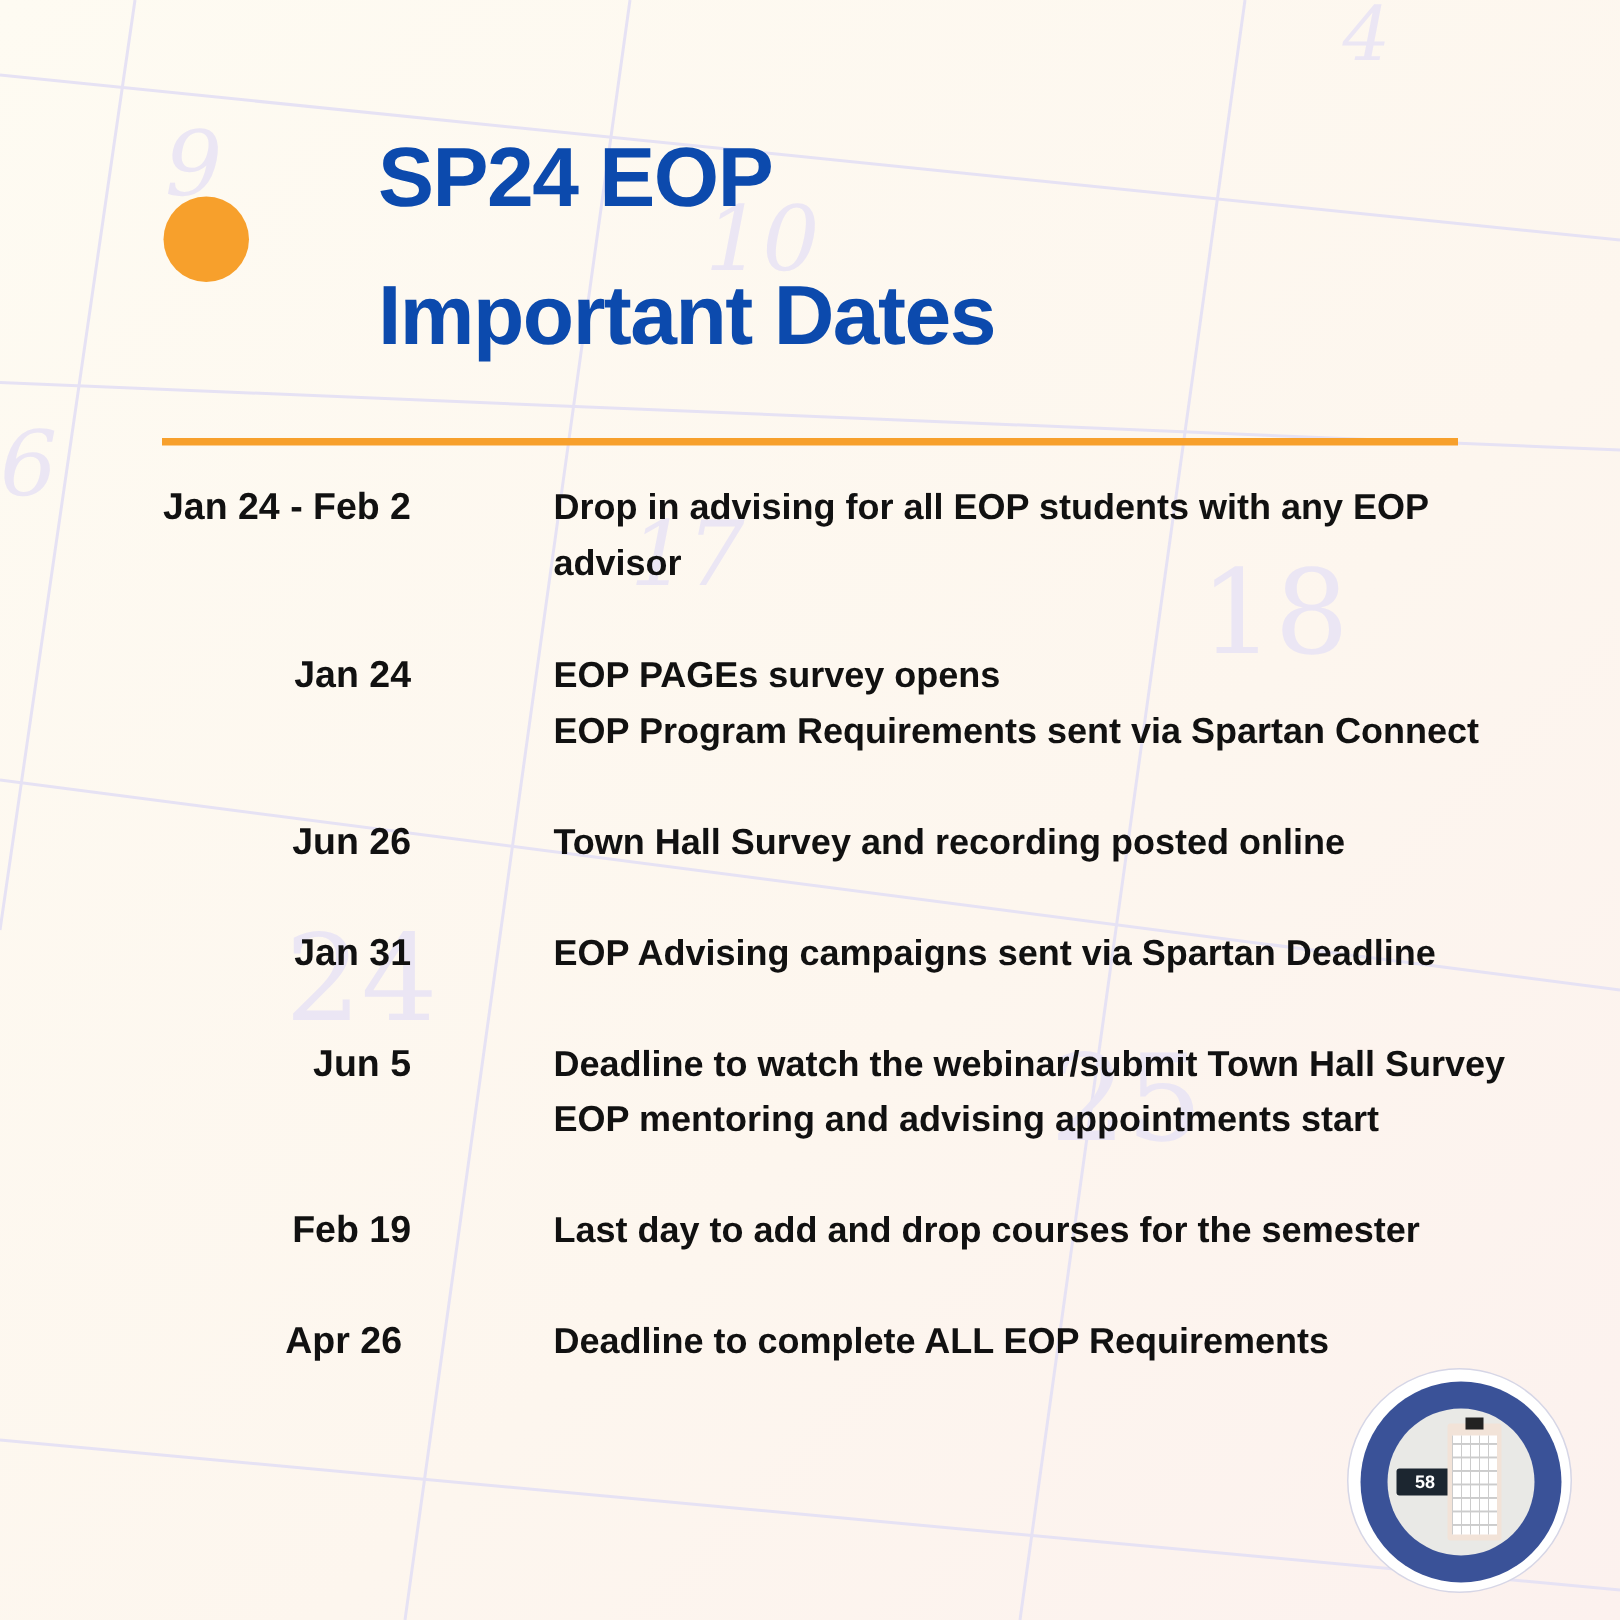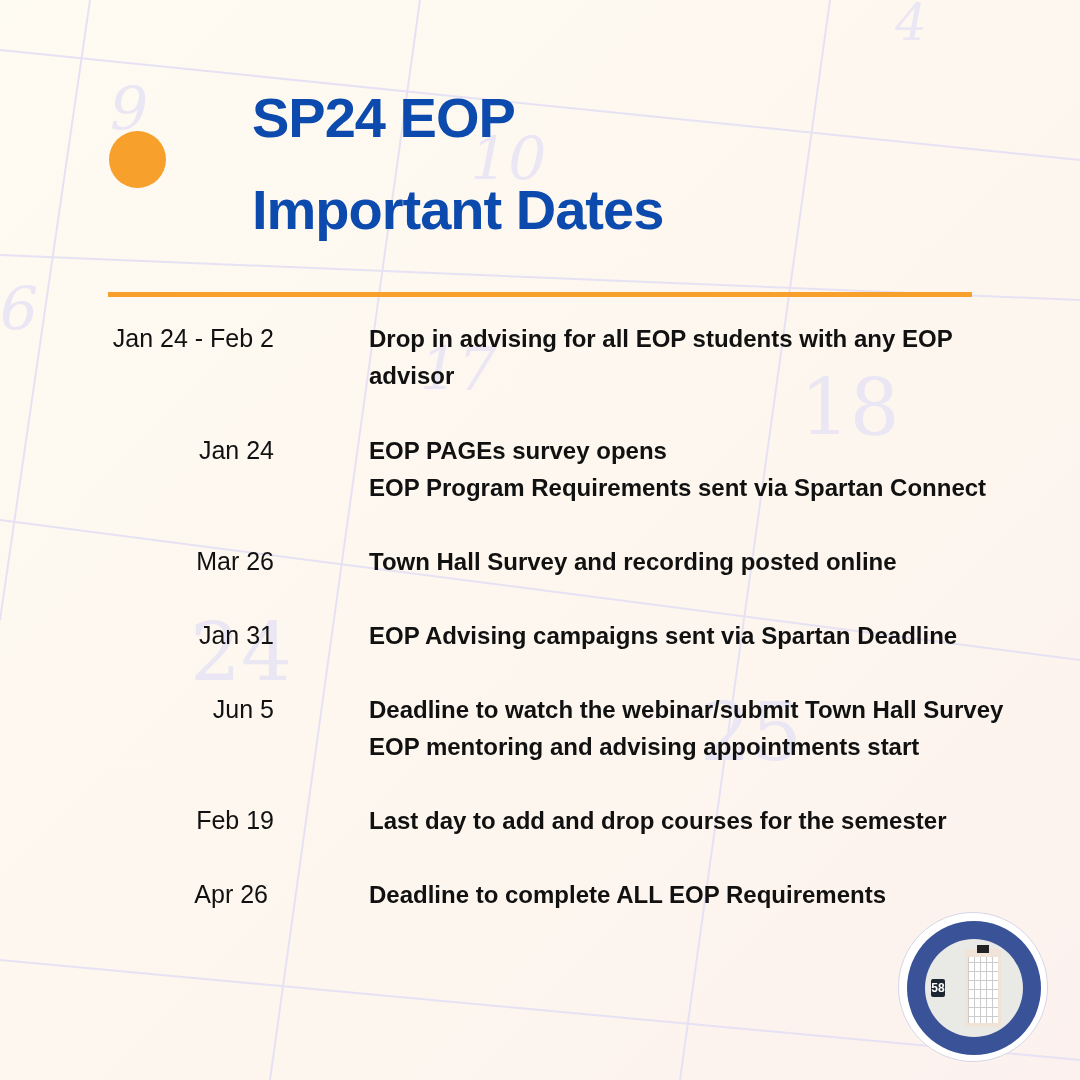--- a/index.html
+++ b/index.html
@@ -5,32 +5,32 @@
   html, body { margin:0; padding:0; }
   body { width:1080px; height:1080px; position:relative; overflow:hidden;
     background: linear-gradient(135deg, #fefbf2 0%, #fdf6ee 60%, #fcf1ee 100%);
     font-family: "Liberation Sans", sans-serif; }
   .grid { position:absolute; inset:0; pointer-events:none; }
   .grid svg { width:100%; height:100%; }
   .dot { position:absolute; left:109px; top:131px; width:57px; height:57px; border-radius:50%; background:#f7a02c; }
   .title { position:absolute; left:252px; top:72px; color:#0c4aad; font-weight:700; font-size:56px; line-height:92px; letter-spacing:-1px; margin:0; }
   .rule { position:absolute; left:108px; top:292px; width:864px; height:5px; background:#f7a02c; }
   .row { position:absolute; left:0; width:1080px; }
-  .date { position:absolute; right:806px; font-weight:400; font-size:25px; color:#111; text-align:right; white-space:nowrap; line-height:37px;margin-left:45px; }
+  .date { position:absolute; right:806px; font-weight:700; font-size:25px; color:#111; text-align:right; white-space:nowrap; line-height:37px;margin-left:45px; }
   .desc { position:absolute; left:322px; font-weight:700; font-size:24px; color:#111; line-height:37px; width:720px;margin-left:47px; }
   .desc div { white-space:nowrap; }
   .badge { position:absolute; left:898px; top:912px; width:150px; height:150px; border-radius:50%; background:#fff; border:1px solid #d6d6e6; box-sizing:border-box; }
   .badge-ring { position:absolute; left:8px; top:8px; width:134px; height:134px; border-radius:50%; background:#3a5298; }
   .badge-photo { position:absolute; left:18px; top:18px; width:98px; height:98px; border-radius:50%; background:#e9e9e6; overflow:hidden; }
   .clip { position:absolute; left:40px; top:10px; width:36px; height:78px; background:#f2e3d8; border-radius:2px; }
   .paper { position:absolute; left:3px; top:8px; width:30px; height:66px; background:#fff;
      background-image: linear-gradient(#ccc 1px, transparent 1px), linear-gradient(90deg,#ccc 1px, transparent 1px);
      background-size:6px 9px; background-position:0 14px; }
   .binder { position:absolute; left:12px; top:-4px; width:12px; height:8px; background:#222; }
-  .num { position:absolute; left:6px; top:40px; width:14px; height:18px; background:#1c2630; color:#fff; font-size:12px; font-weight:700; text-align:center; line-height:18px; border-radius:2px; }
+  .num { position:absolute; left:6px; top:40px; width:38px; height:18px; background:#1c2630; color:#fff; font-size:12px; font-weight:700; text-align:center; line-height:18px; border-radius:2px; }
 </style>
 </head>
 <body>
 
 <div class="grid">
   <svg viewBox="0 0 1080 1080" preserveAspectRatio="none">
     <g stroke="#e6e2f4" stroke-width="2" fill="none">
       <line x1="0" y1="50" x2="1080" y2="160"></line>
       <line x1="0" y1="255" x2="1080" y2="300"></line>
       <line x1="0" y1="520" x2="1080" y2="660"></line>
@@ -70,21 +70,21 @@
     </div>
   </div>
   <div class="row" style="top:432px">
     <div class="date">Jan 24</div>
     <div class="desc">
       <div>EOP PAGEs survey opens</div>
       <div>EOP Program Requirements sent via Spartan Connect</div>
     </div>
   </div>
   <div class="row" style="top:543px">
-    <div class="date">Mar 26</div>
+    <div class="date">Jun 26</div>
     <div class="desc">
       <div>Town Hall Survey and recording posted online</div>
     </div>
   </div>
   <div class="row" style="top:617px">
     <div class="date">Jan 31</div>
     <div class="desc">
       <div>EOP Advising campaigns sent via Spartan Deadline</div>
     </div>
   </div>

